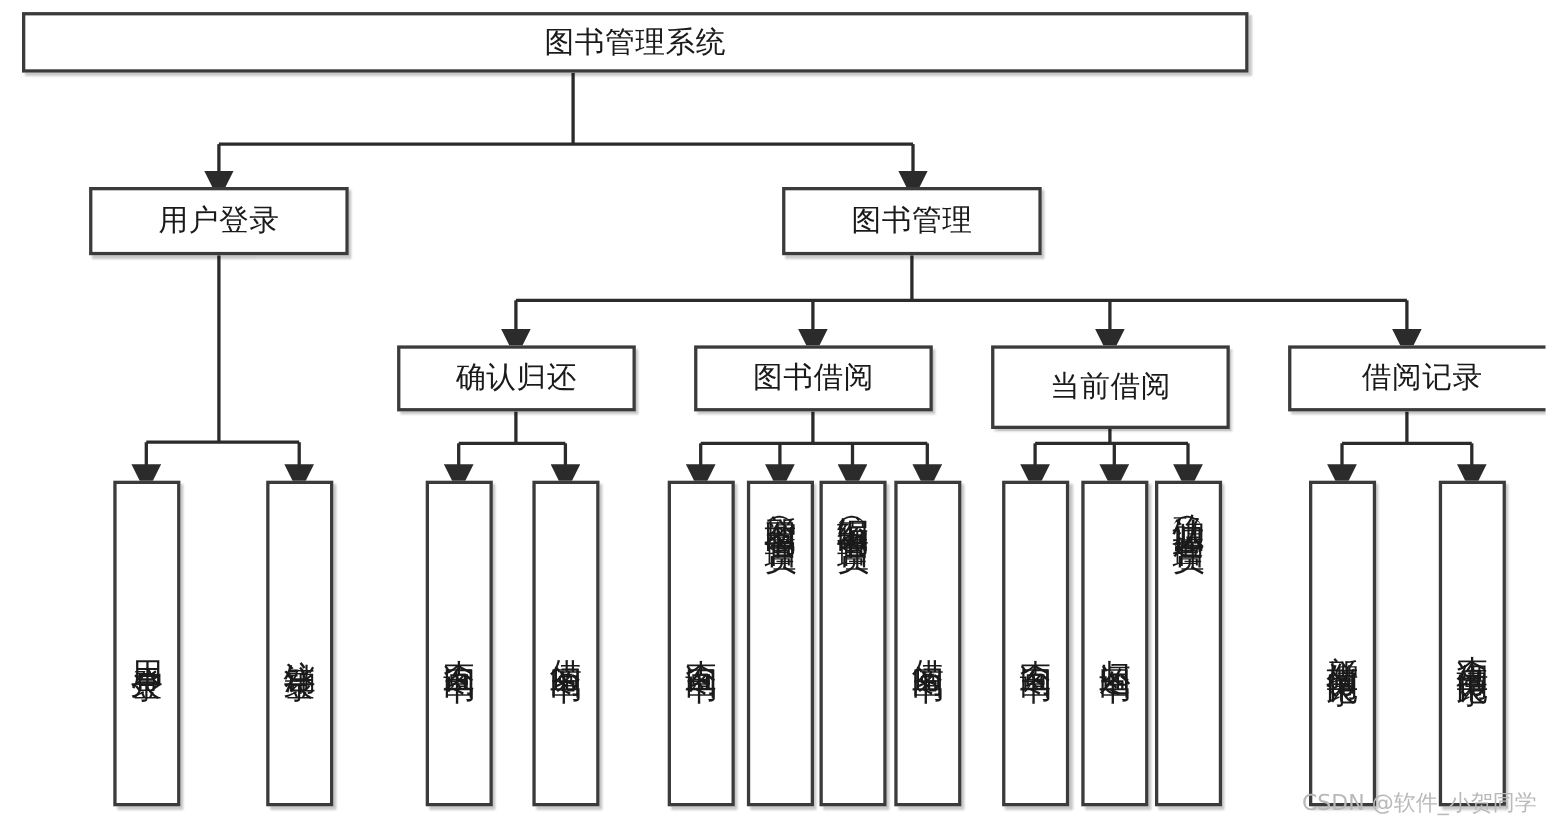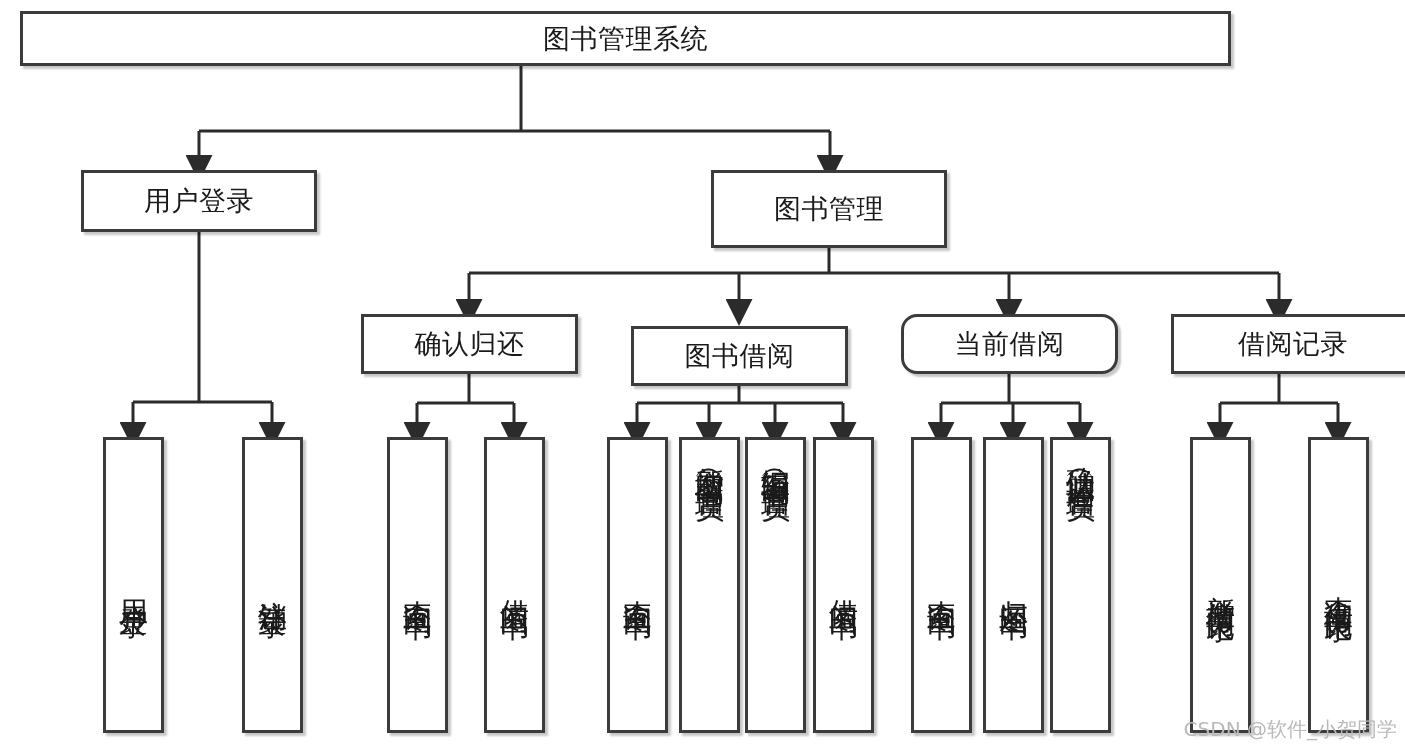--- a/index.html
+++ b/index.html
@@ -133,38 +133,38 @@
     <path class="conn" d="M941,403 L941,425" marker-end="url(#arrow)"></path>
     <path class="conn" d="M1013,403 L1013,425" marker-end="url(#arrow)"></path>
     <path class="conn" d="M1080,403 L1080,425" marker-end="url(#arrow)"></path>
 
     <path class="conn" d="M1279,374 L1279,403"></path>
     <path class="conn" d="M1220,403 L1338,403"></path>
     <path class="conn" d="M1220,403 L1220,425" marker-end="url(#arrow)"></path>
     <path class="conn" d="M1338,403 L1338,425" marker-end="url(#arrow)"></path>
   </svg>
 
-  <div class="node horiz root" style="left:20px; top:11px; width:1211px; height:55px;">
+  <div class="node horiz root" style="left:20px; top:11px; width:1115px; height:55px;">
     <span class="node-label">图书管理系统</span>
   </div>
 
   <div class="node horiz" style="left:81px; top:170px; width:236px; height:62px;">
     <span class="node-label">用户登录</span>
   </div>
-  <div class="node horiz" style="left:711px; top:170px; width:236px; height:78px;">
+  <div class="node horiz" style="left:711px; top:170px; width:236px; height:62px;">
     <span class="node-label">图书管理</span>
   </div>
 
   <div class="node horiz" style="left:361px; top:314px; width:217px; height:60px;">
     <span class="node-label">确认归还</span>
   </div>
-  <div class="node horiz" style="left:631px; top:314px; width:217px; height:60px;margin-top:12px;">
+  <div class="node horiz" style="left:631px; top:314px; width:217px; height:60px;">
     <span class="node-label">图书借阅</span>
   </div>
-  <div class="node horiz" style="left:901px; top:314px; width:217px; height:60px;border-radius:16px;">
+  <div class="node horiz" style="left:901px; top:314px; width:217px; height:76px;">
     <span class="node-label">当前借阅</span>
   </div>
   <div class="node horiz" style="left:1171px; top:314px; width:244px; height:60px;">
     <span class="node-label">借阅记录</span>
   </div>
 
   <div class="node vert center-text" style="left:103px; top:437px; width:61px; height:296px;">
     <span class="node-label">用户登录</span>
   </div>
   <div class="node vert center-text" style="left:242px; top:437px; width:61px; height:296px;">

